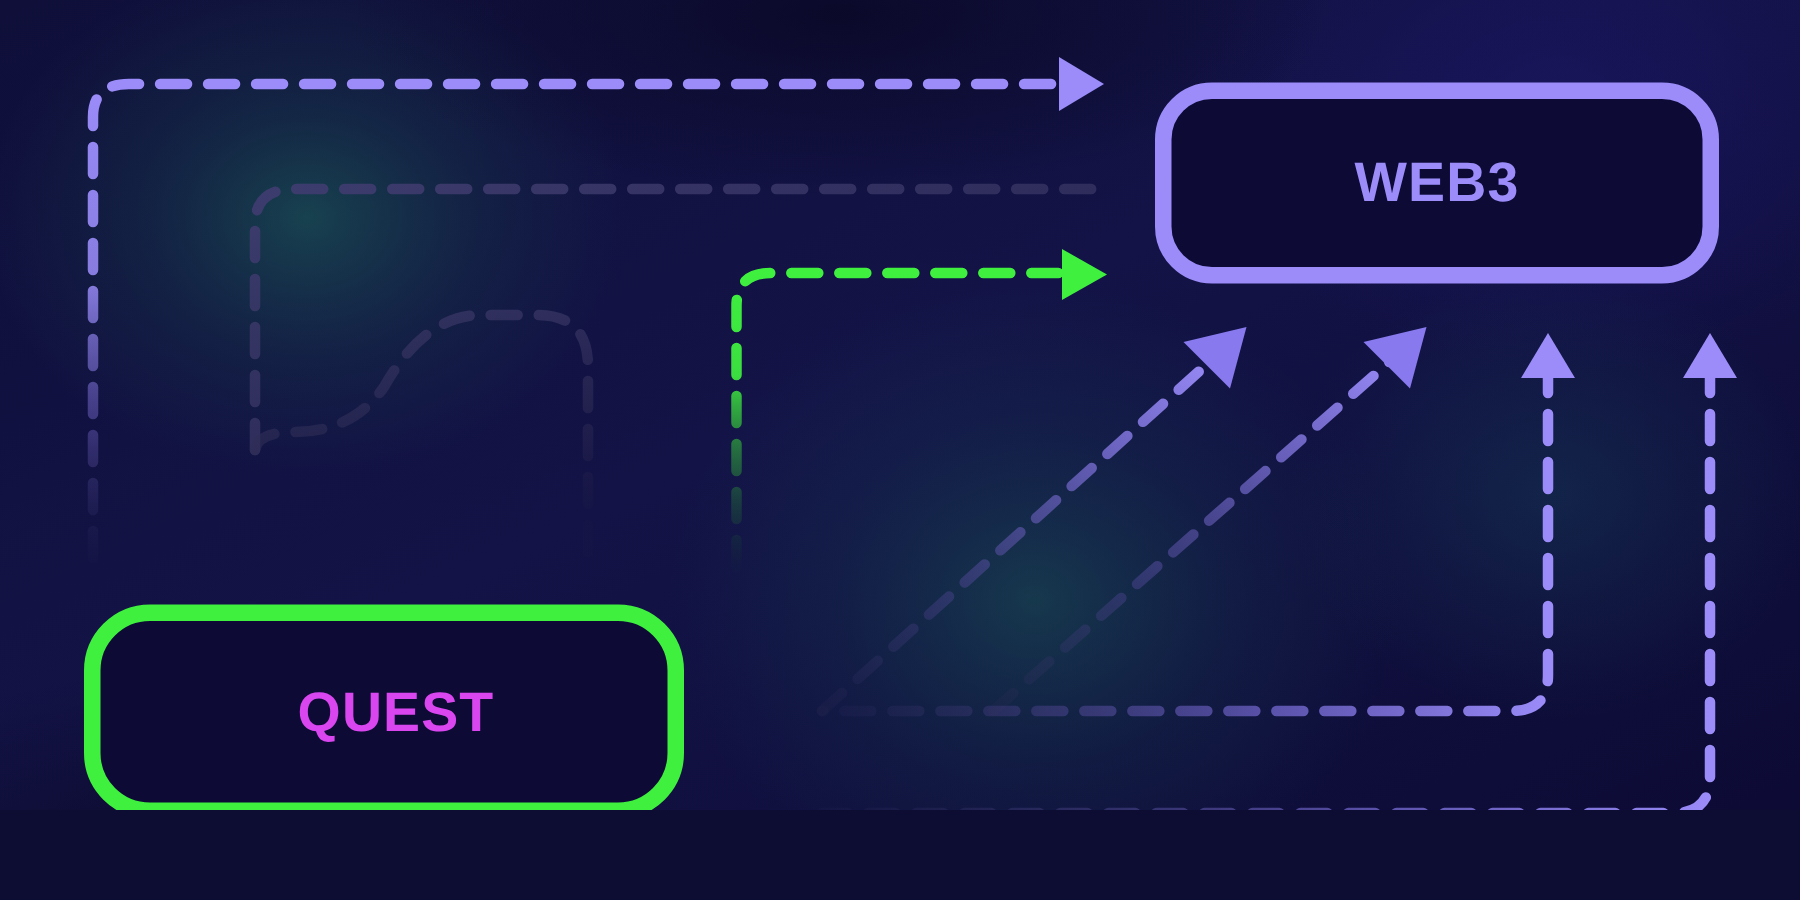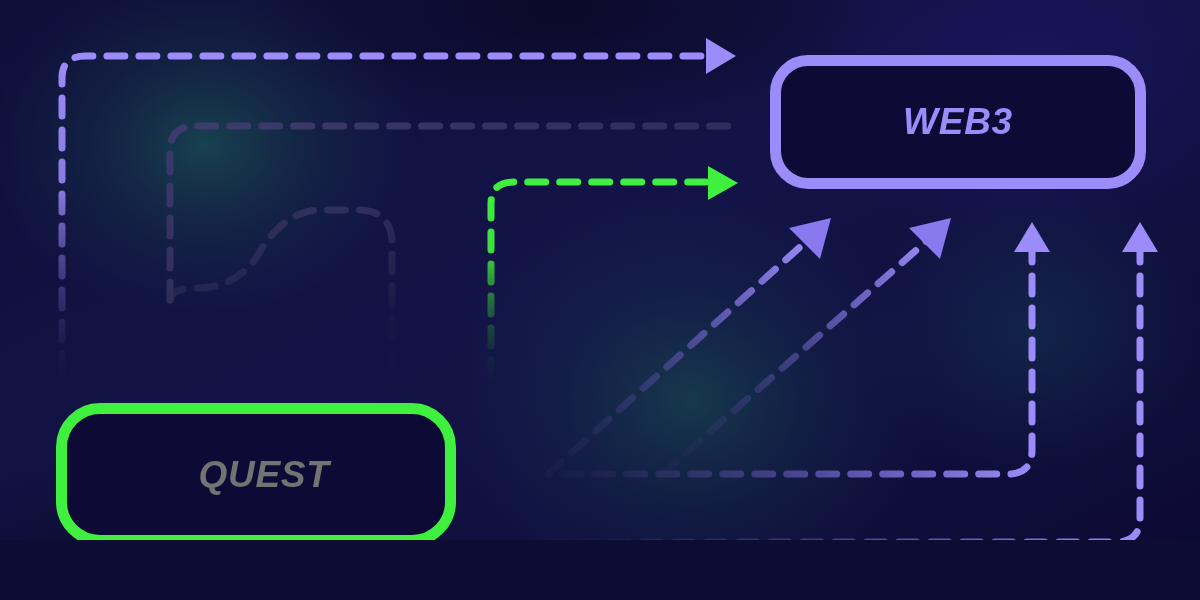--- a/index.html
+++ b/index.html
@@ -7,21 +7,20 @@
     padding: 0;
     background: #0d0d33;
   }
   #canvas {
     position: relative;
     width: 1200px;
     height: 540px;
     overflow: hidden;
     background: #12123f;
     font-family: "Liberation Sans", sans-serif;
-    font-style: italic;
   }
   #bg-svg, #arrows-svg {
     position: absolute;
     left: 0;
     top: 0;
     width: 1200px;
     height: 600px;
   }
   .node-box {
     position: absolute;
@@ -50,21 +49,21 @@
   }
   #node-quest {
     left: 56px;
     top: 403px;
     width: 400px;
     height: 143px;
     border: 11px solid #3ff03f;
     border-radius: 44px;
   }
   #node-quest .node-label {
-    color: #737373;
+    color: #d946ef;
     font-size: 37px;
     margin-left: 16px;
   }
 </style>
 </head>
 <body>
 
 <div id="canvas">
 
   <svg id="bg-svg" viewBox="0 0 1200 600" xmlns="http://www.w3.org/2000/svg">

